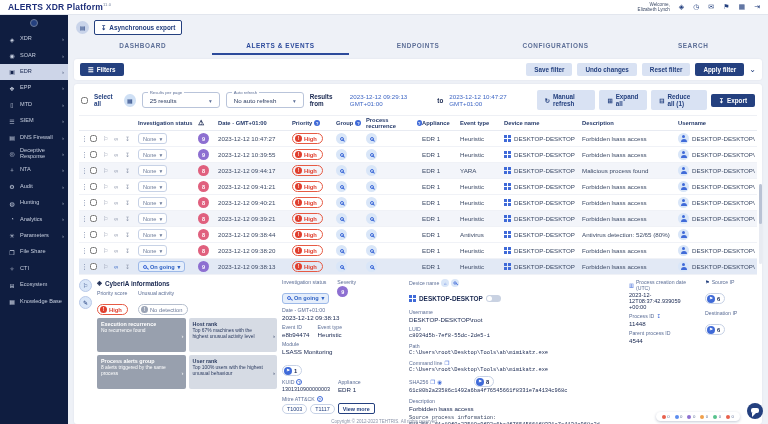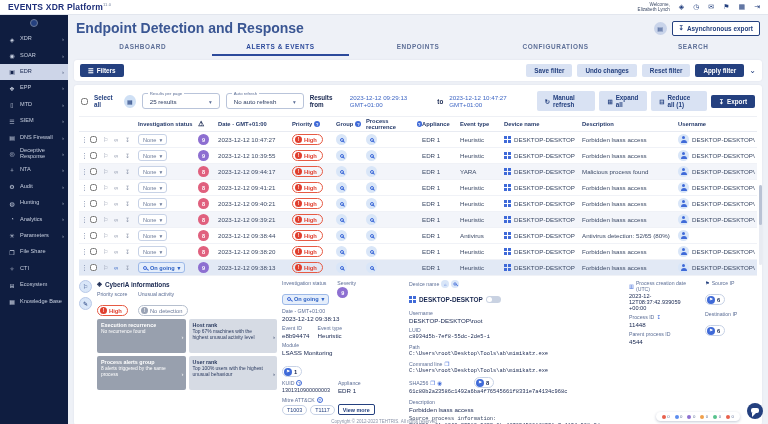--- a/index.html
+++ b/index.html
@@ -134,21 +134,21 @@
   .chat-btn:before { content:''; position:absolute; left:4px; top:4.5px; width:8px; height:5.5px; border-radius:2px; background:#fff;}
   .chat-btn:after { content:''; position:absolute; left:5px; top:10px; border:2px solid transparent; border-top-color:#fff; border-left-color:#fff;}
 
   .scrollbar { position:absolute; right:0px; top:100px; bottom:160px; width:3px; background:#e8ebf2; border-radius:2px; z-index:20;}
   .scroll-thumb { position:absolute; top:0; width:3px; height:40px; background:#b9c2d4; border-radius:2px; cursor:grab;}
 </style>
 </head>
 <body>
 
 <div class="topbar">
-  <div class="brand"><span>EVENTS XDR Platform</span><sup>11.0</sup></div>
+  <div class="brand"><span>ALERTS XDR Platform</span><sup>11.0</sup></div>
   <div class="top-right">
     <div class="welcome"><span>Welcome,</span><br><span>Elizabeth Lynch</span></div>
     <span class="top-ic">◈</span>
     <span class="top-ic">◷</span>
     <span class="top-ic">✉</span>
     <span class="top-ic">⚑</span>
     <span class="top-ic">▦</span>
     <span class="top-ic">⇥</span>
   </div>
 </div>
@@ -236,21 +236,20 @@
       <div class="sb-item">
         <span class="sb-ic">▦</span>
         <span class="sb-label">Knowledge Base</span>
       </div>
     </div>
 </div>
 
 <div class="main">
 
   <div class="hdr-row">
-    <div class="page-title">Endpoint Detection and Response</div>
     <div class="hdr-actions">
       <div class="circle-btn">▤</div>
       <div class="btn-outline">
           <span>↧</span>
           <span>Asynchronous export</span>
         </div>
     </div>
   </div>
 
   <div class="tabs" id="tab-bar">

